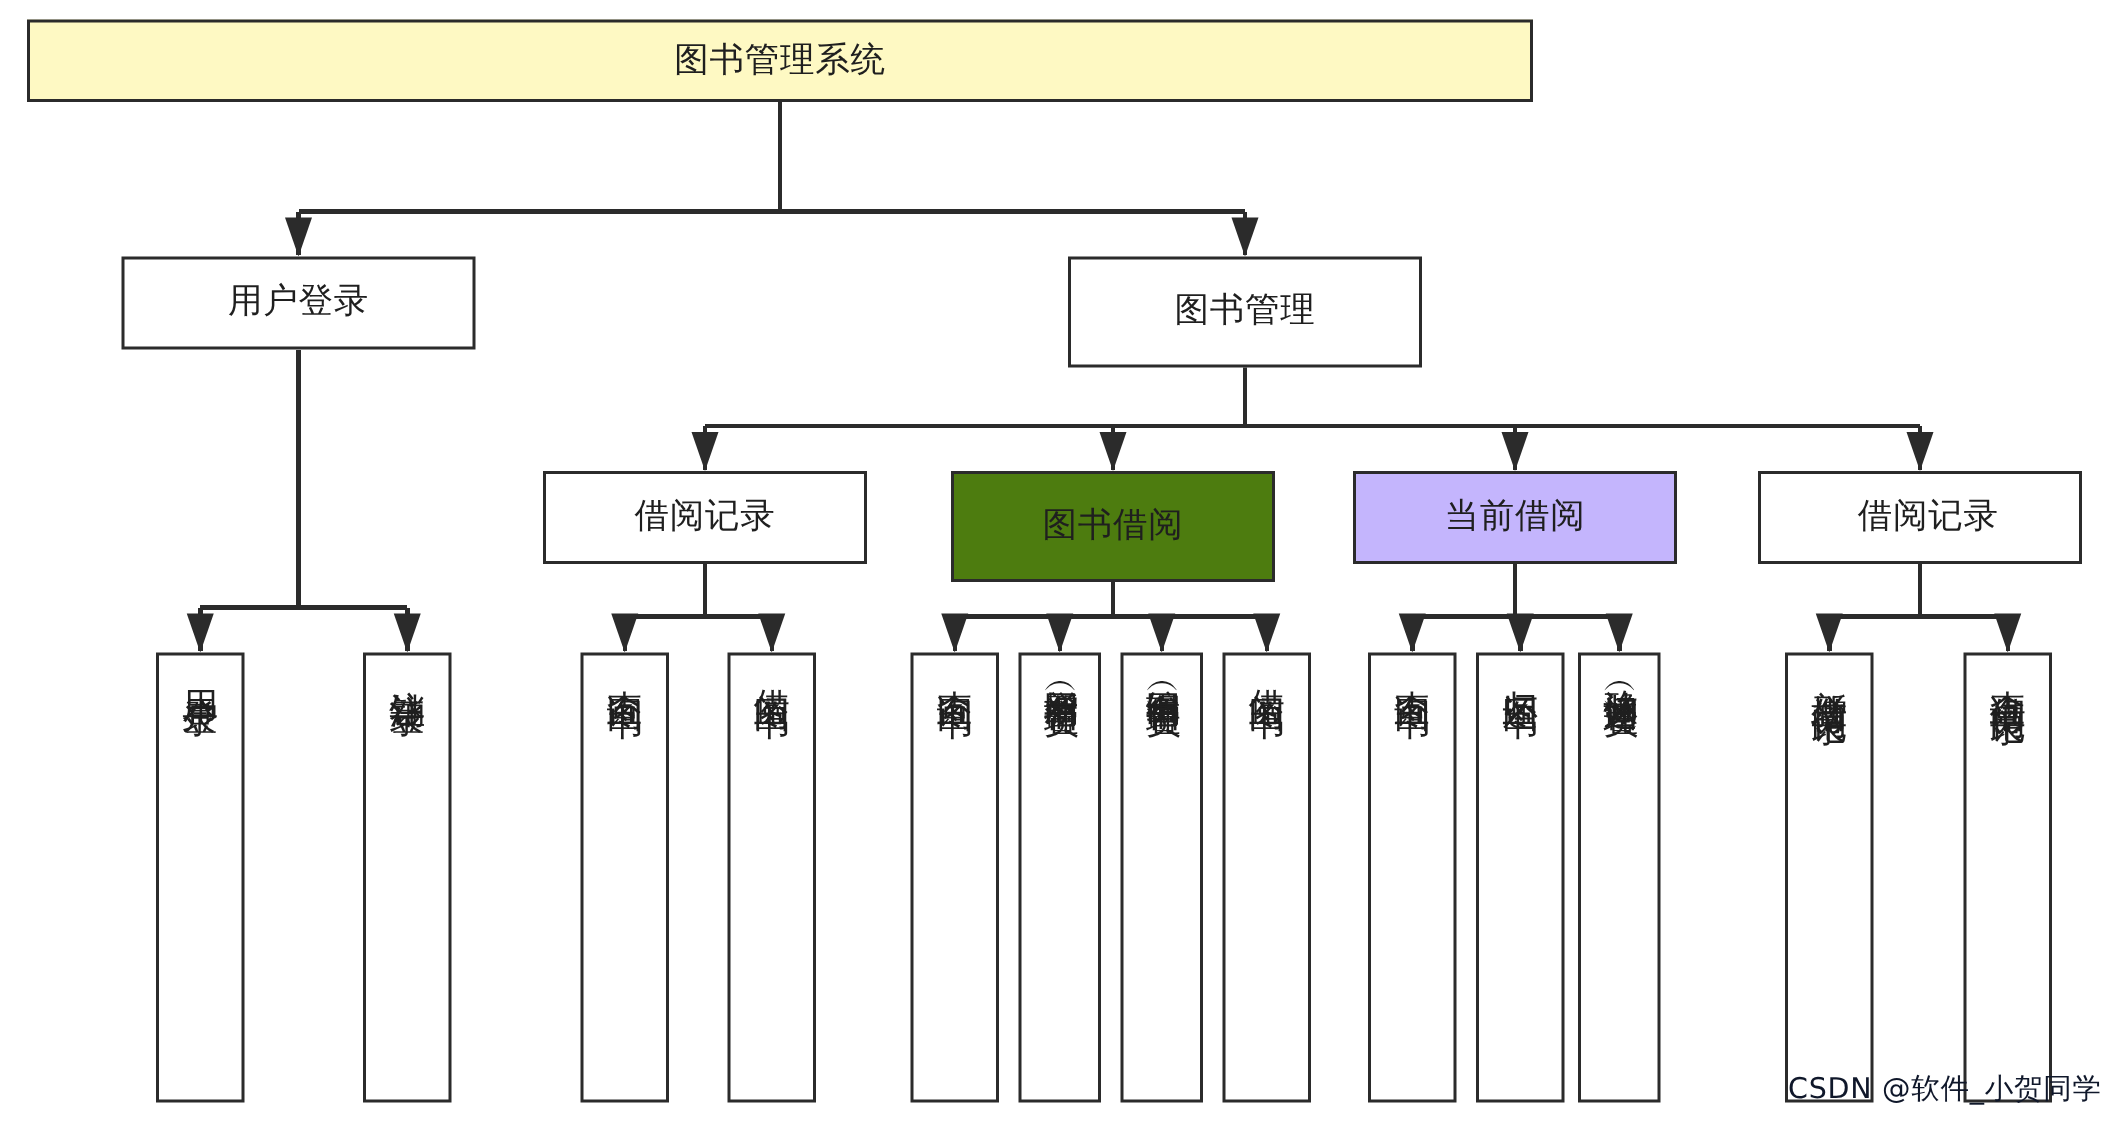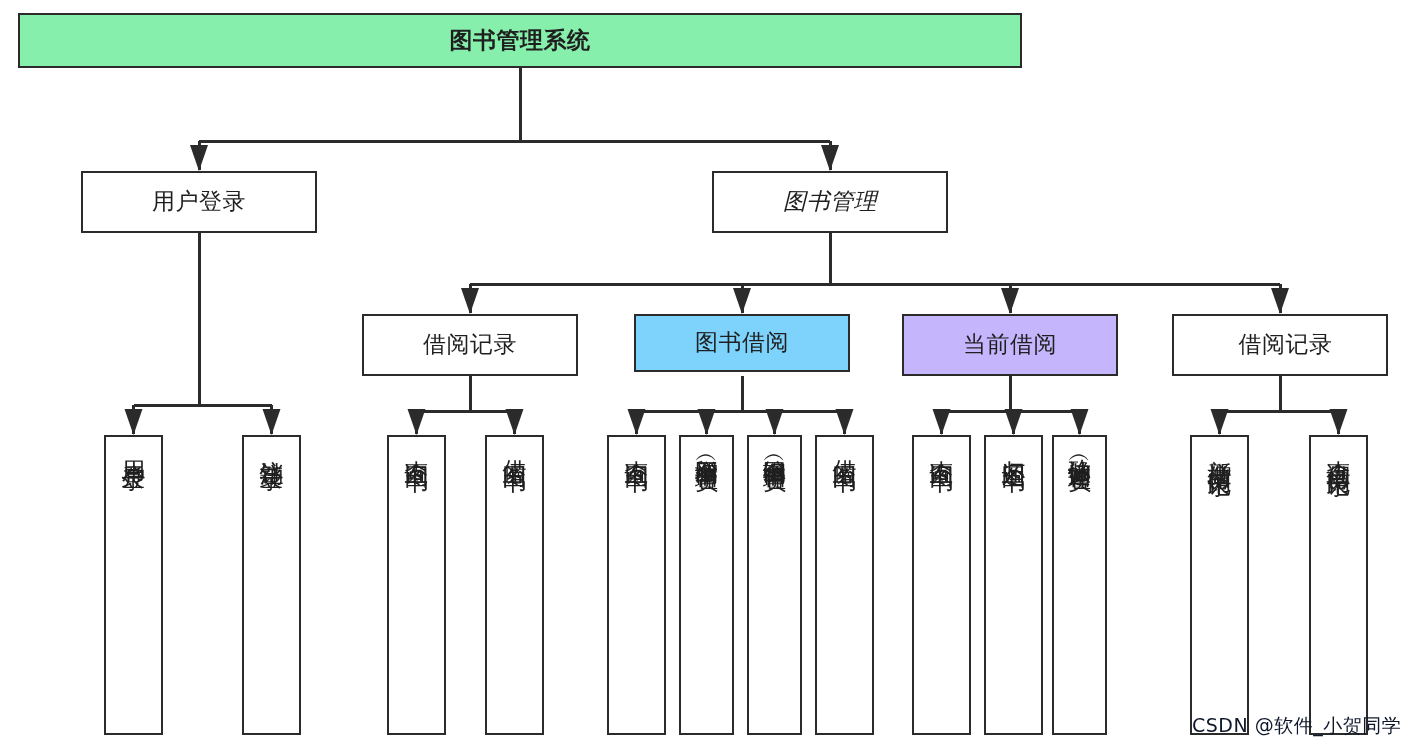--- a/index.html
+++ b/index.html
@@ -129,33 +129,33 @@
       <path d="M 1004.5 409 L 1022.5 409 L 1013.5 435 Z" fill="#2b2b2b"></path>
       <line x1="1079.5" y1="411" x2="1079.5" y2="434" stroke="#2b2b2b" stroke-width="3" shape-rendering="crispEdges"></line>
       <path d="M 1070.5 409 L 1088.5 409 L 1079.5 435 Z" fill="#2b2b2b"></path>
       <line x1="1280" y1="376" x2="1280" y2="411" stroke="#2b2b2b" stroke-width="3" shape-rendering="crispEdges"></line>
       <line x1="1219.5" y1="411" x2="1338.5" y2="411" stroke="#2b2b2b" stroke-width="3" shape-rendering="crispEdges"></line>
       <line x1="1219.5" y1="411" x2="1219.5" y2="434" stroke="#2b2b2b" stroke-width="3" shape-rendering="crispEdges"></line>
       <path d="M 1210.5 409 L 1228.5 409 L 1219.5 435 Z" fill="#2b2b2b"></path>
       <line x1="1338.5" y1="411" x2="1338.5" y2="434" stroke="#2b2b2b" stroke-width="3" shape-rendering="crispEdges"></line>
       <path d="M 1329.5 409 L 1347.5 409 L 1338.5 435 Z" fill="#2b2b2b"></path>
     </svg>
-<div class="node h root" style="left: 18px; top: 13px; width: 1004px; height: 55px; border-color: rgb(43, 43, 43); background: #86efac; font-weight: bold;">
+<div class="node h root" style="left: 18px; top: 13px; width: 1004px; height: 55px; border-color: rgb(43, 43, 43); background: #fef9c3;">
       <span class="label">图书管理系统</span>
     </div>
     <div class="node h" style="left: 81px; top: 171px; width: 236px; height: 62px; border-color: rgb(43, 43, 43); background: rgb(255, 255, 255);">
       <span class="label">用户登录</span>
     </div>
-    <div class="node h" style="left: 712px; top: 171px; width: 236px; height: 62px; border-color: rgb(43, 43, 43); background: rgb(255, 255, 255); font-style: italic;">
+    <div class="node h" style="left: 712px; top: 171px; width: 236px; height: 74px; border-color: rgb(43, 43, 43); background: rgb(255, 255, 255);">
       <span class="label">图书管理</span>
     </div>
     <div class="node h" style="left: 362px; top: 314px; width: 216px; height: 62px; border-color: rgb(43, 43, 43); background: rgb(255, 255, 255);">
       <span class="label">借阅记录</span>
     </div>
-    <div class="node h" style="left: 634px; top: 314px; width: 216px; height: 58px; border-color: rgb(43, 43, 43); background: #7dd3fc;">
+    <div class="node h" style="left: 634px; top: 314px; width: 216px; height: 74px; border-color: rgb(43, 43, 43); background: #4d7c0f;">
       <span class="label">图书借阅</span>
     </div>
     <div class="node h" style="left: 902px; top: 314px; width: 216px; height: 62px; border-color: rgb(43, 43, 43); background: #c4b5fd;">
       <span class="label">当前借阅</span>
     </div>
     <div class="node h" style="left: 1172px; top: 314px; width: 216px; height: 62px; border-color: rgb(43, 43, 43); background: rgb(255, 255, 255); padding-left: 11px;">
       <span class="label">借阅记录</span>
     </div>
     <div class="node v" style="left: 104px; top: 435px; width: 59px; height: 300px; border-color: rgb(43, 43, 43); background: rgb(255, 255, 255);">
       <span class="label">用户登录</span>

